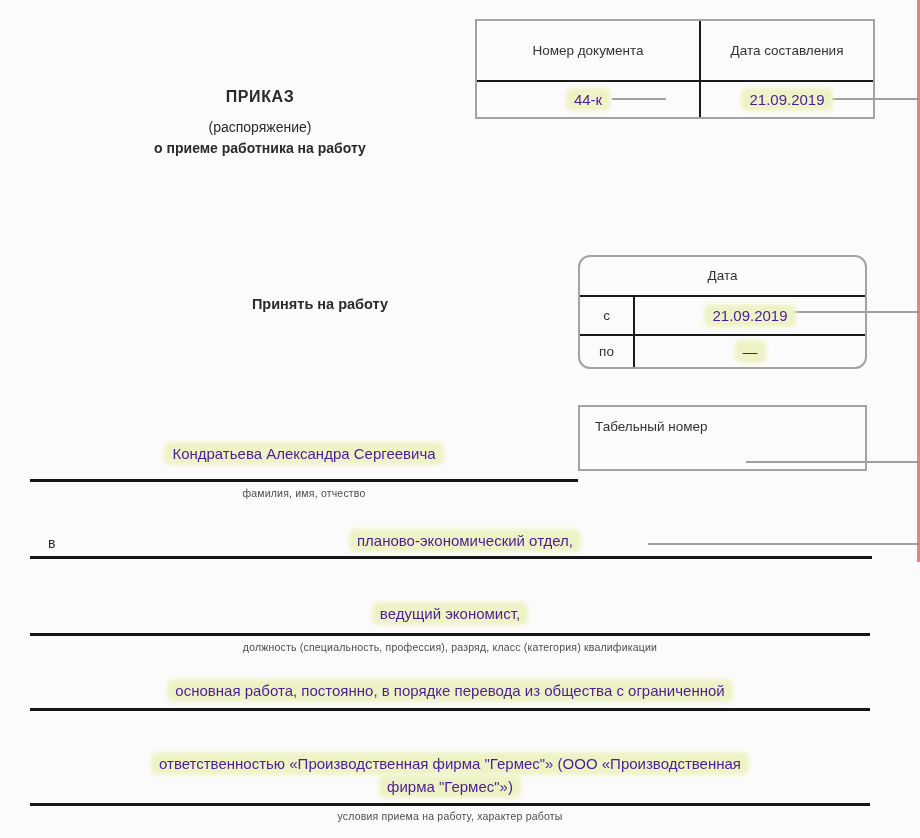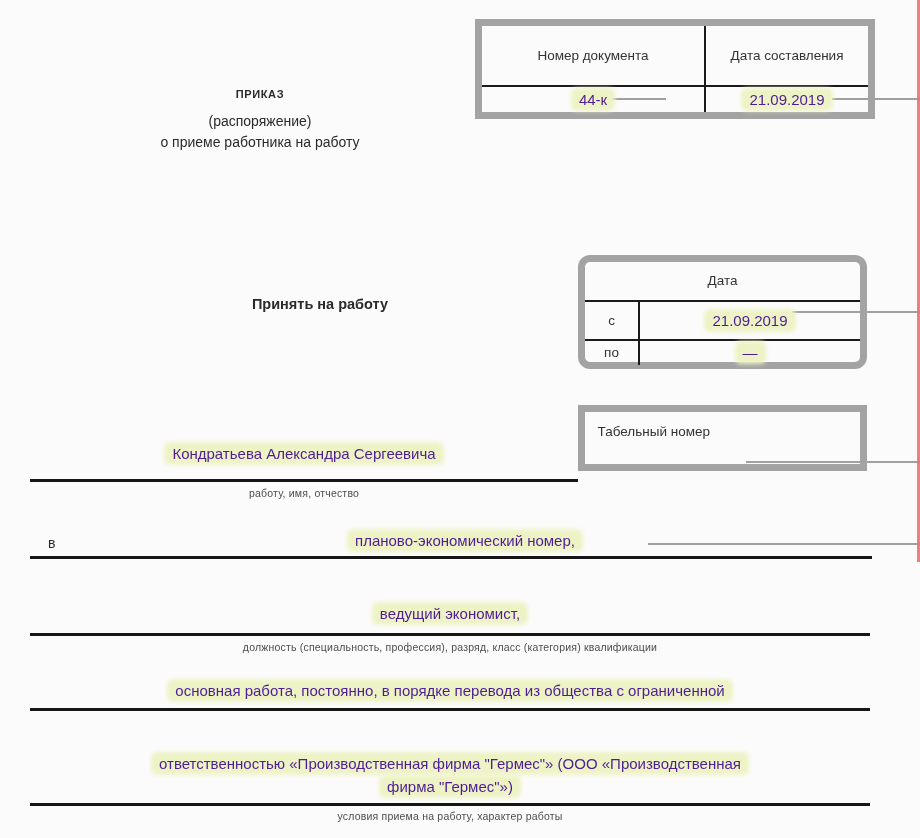--- a/index.html
+++ b/index.html
@@ -8,38 +8,38 @@
     width:920px;height:838px;
     background:#fcfbfb;
     font-family:"Liberation Sans","DejaVu Sans",sans-serif;
     color:#2a2a2a;
     overflow:hidden;
   }
   
   .red-margin{position:absolute;right:0;top:0;width:3px;height:562px;background:#e57373;opacity:.9;z-index:3;}
 
   
-  .tbl{position:absolute;border:7px solid #a3a3a3;display:grid;z-index:2;background:transparent;box-sizing:border-box;}
+  .tbl{position:absolute;border:2px solid #a3a3a3;display:grid;z-index:2;background:transparent;box-sizing:border-box;}
   .cell{display:flex;align-items:center;justify-content:center;text-align:center;box-sizing:border-box;}
   .th{font-size:13.5px;line-height:1.75;color:#333;}
   .bl{border-left:2px solid #1a1a1a;}
   .bt{border-top:2px solid #1a1a1a;}
 
   .hdr-tbl{left:475px;top:19px;width:400px;height:100px;grid-template-columns:222px 1fr;grid-template-rows:59px 1fr;}
   .date-tbl{left:578px;top:255px;width:289px;height:114px;grid-template-columns:53px 1fr;grid-template-rows:38px 39px 1fr;border-radius:12px;}
   .date-tbl .span2{grid-column:1/3;}
   .pers-tbl{left:578px;top:405px;width:289px;height:66px;grid-template-columns:1fr 1fr;grid-template-rows:39px 1fr;}
 
   
   .val{font-size:15px;color:#4c1d95;white-space:nowrap;}
   .hl{background:#eef3c6;box-shadow:0 0 4px 3px #eef3c6;border-radius:3px;padding:0 5px;}
 
   .abs{position:absolute;}
   .ctr{text-align:center;}
-  .title-main{font-size:11px;font-weight:bold;letter-spacing:.6px;}
+  .title-main{font-size:16px;font-weight:bold;letter-spacing:.6px;}
   .title-sub{font-size:14px;}
   .action{font-size:14.5px;font-weight:bold;}
   .prefix{font-size:14px;}
 
   .rule{position:absolute;height:3px;background:#161616;z-index:2;}
   .caption{position:absolute;font-size:10.5px;color:#4d4d4d;text-align:center;letter-spacing:.2px;z-index:2;}
   .dash{position:absolute;height:2px;background:#a0a0a0;z-index:1;}
 </style>
 </head>
 <body>
@@ -61,21 +61,21 @@
       <span class="val hl">44-к</span>
     </div>
     <div class="cell bt bl">
       <span class="val hl">21.09.2019</span>
     </div>
   </div>
 
   <div class="abs ctr" style="left:95px;top:88px;width:330px;">
     <div class="title-main">ПРИКАЗ</div>
     <div class="title-sub" style="margin-top:13px;">(распоряжение)</div>
-    <div class="title-sub" style="margin-top:5px;">о приеме работника на работу</div>
+    <div class="title-sub" style="margin-top:5px;font-weight:bold;">о приеме работника на работу</div>
   </div>
 
   <div class="abs ctr action" style="left:150px;top:296px;width:340px;">Принять на работу</div>
 
   <div class="tbl date-tbl">
     <div class="cell th span2">Дата</div>
     <div class="cell th bt">с</div>
     <div class="cell bt bl">
       <span class="val hl">21.09.2019</span>
     </div>
@@ -86,25 +86,25 @@
   </div>
 
   <div class="tbl pers-tbl">
     <div class="cell th">Табельный номер</div>
   </div>
 
   <div class="abs ctr" style="left:30px;top:445px;width:548px;">
     <span class="val hl">Кондратьева Александра Сергеевича</span>
   </div>
   <div class="rule" style="left:30px;top:479px;width:548px;"></div>
-  <div class="caption" style="left:30px;top:487px;width:548px;">работу, имя, отчество</div>
+  <div class="caption" style="left:30px;top:487px;width:548px;">фамилия, имя, отчество</div>
 
   <div class="abs prefix" style="left:48px;top:535px;">в</div>
   <div class="abs ctr" style="left:60px;top:532px;width:810px;">
-    <span class="val hl">планово-экономический номер,</span>
+    <span class="val hl">планово-экономический отдел,</span>
   </div>
   <div class="rule" style="left:30px;top:556px;width:842px;"></div>
 
   <div class="abs ctr" style="left:30px;top:605px;width:840px;">
     <span class="val hl">ведущий экономист,</span>
   </div>
   <div class="rule" style="left:30px;top:633px;width:840px;"></div>
   <div class="caption" style="left:30px;top:641px;width:840px;">должность (специальность, профессия), разряд, класс (категория) квалификации</div>
 
   <div class="abs ctr" style="left:30px;top:682px;width:840px;">

